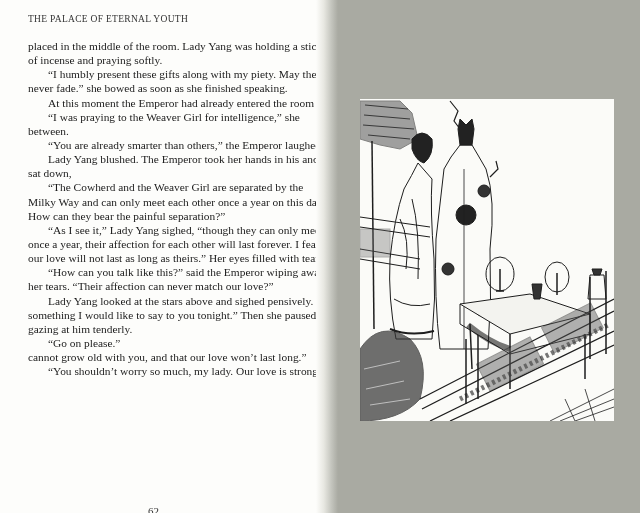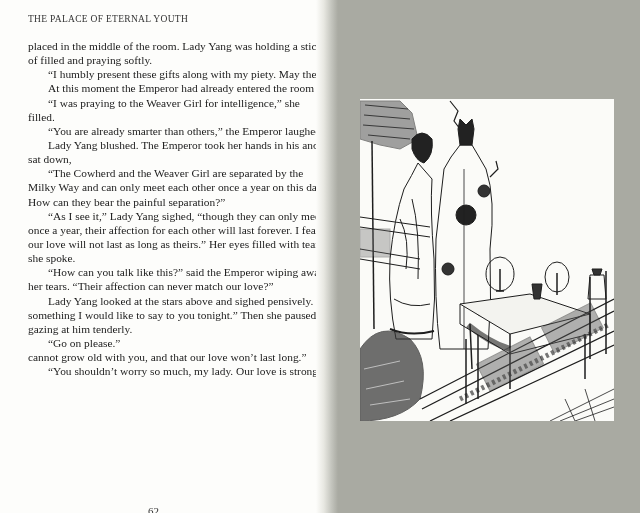--- a/index.html
+++ b/index.html
@@ -48,35 +48,35 @@
 </style>
 </head>
 <body>
 
 <div class="spread">
 
   <div class="left-page">
     <div class="running-head">THE PALACE OF ETERNAL YOUTH</div>
     <div class="body-text" id="body-text">
         <span class="line">placed in the middle of the room. Lady Yang was holding a stick</span>
-        <span class="line last">of filled and praying softly.</span>
+        <span class="line last">of incense and praying softly.</span>
         <span class="line indent">“I humbly present these gifts along with my piety. May the</span>
+        <span class="line last">never fade.” she bowed as soon as she finished speaking.</span>
         <span class="line indent">At this moment the Emperor had already entered the room</span>
         <span class="line indent">“I was praying to the Weaver Girl for intelligence,” she</span>
-        <span class="line last">filled.</span>
+        <span class="line last">between.</span>
         <span class="line indent">“You are already smarter than others,” the Emperor laughed,</span>
         <span class="line indent">Lady Yang blushed. The Emperor took her hands in his and</span>
         <span class="line last">sat down,</span>
         <span class="line indent">“The Cowherd and the Weaver Girl are separated by the</span>
         <span class="line">Milky Way and can only meet each other once a year on this day.</span>
         <span class="line last">How can they bear the painful separation?”</span>
         <span class="line indent">“As I see it,” Lady Yang sighed, “though they can only meet</span>
         <span class="line">once a year, their affection for each other will last forever. I fear</span>
         <span class="line">our love will not last as long as theirs.” Her eyes filled with tears as</span>
-        <span class="line last">she spoke.</span>
         <span class="line indent">“How can you talk like this?” said the Emperor wiping away</span>
         <span class="line last">her tears. “Their affection can never match our love?”</span>
         <span class="line indent">Lady Yang looked at the stars above and sighed pensively.</span>
         <span class="line">something I would like to say to you tonight.” Then she paused,</span>
         <span class="line last">gazing at him tenderly.</span>
         <span class="line indent last">“Go on please.”</span>
         <span class="line last">cannot grow old with you, and that our love won’t last long.”</span>
         <span class="line indent">“You shouldn’t worry so much, my lady. Our love is strong,</span>
       </div>
     <div class="page-number">62</div>

